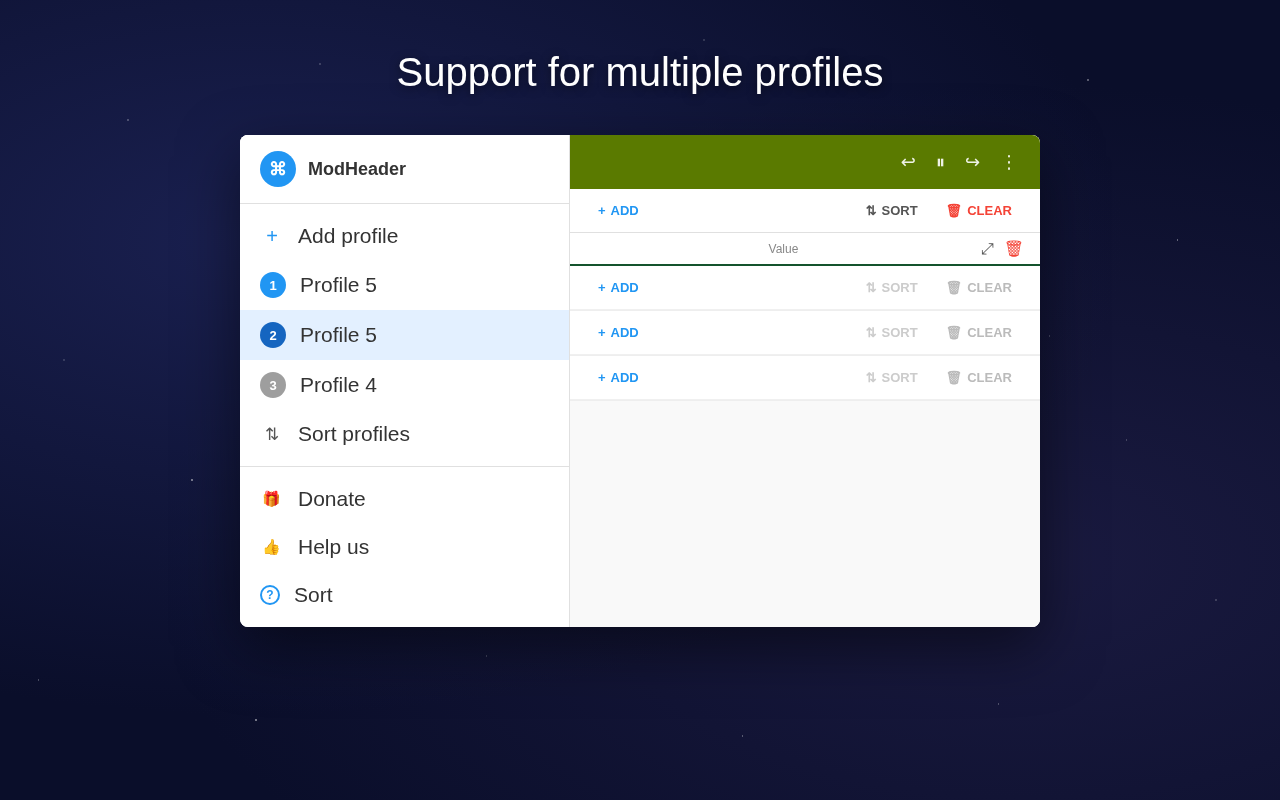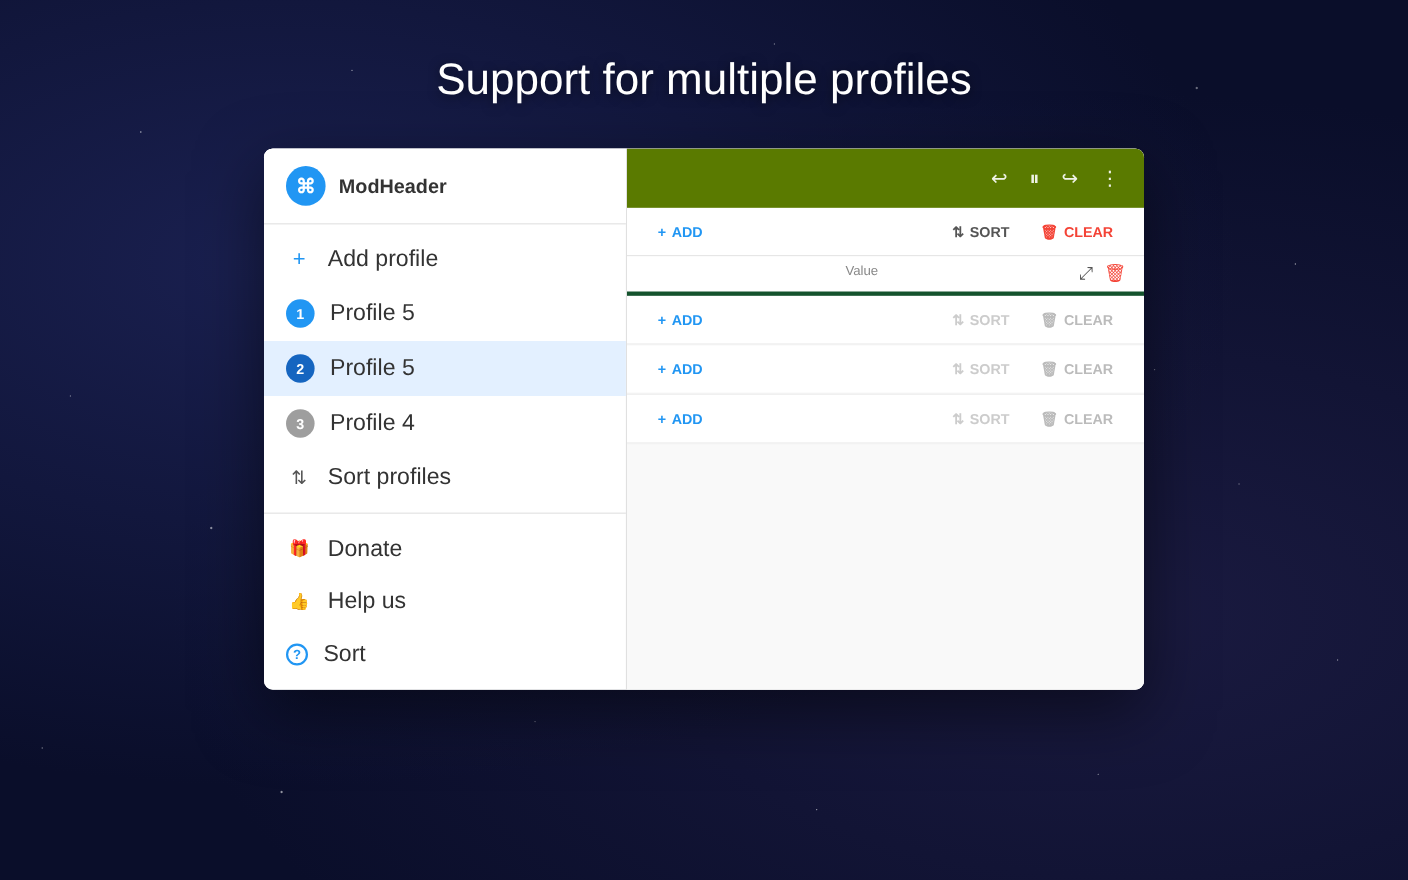--- a/index.html
+++ b/index.html
@@ -317,21 +317,21 @@
       <button class="section-btn sort-btn" style="margin-left:auto;">
         <span>⇅</span>
         <span>SORT</span>
       </button>
       <button class="section-btn clear-btn">
         <span>🗑</span>
         <span>CLEAR</span>
       </button>
     </div>
 
-    <div style="background:#fff; border-bottom:4px solid #14532d; padding: 6px 16px; display:flex; ">
+    <div style="background:#fff; border-bottom:2px solid #14532d; padding: 6px 16px; display:flex; align-items:center;">
       <span style="flex:1; font-size:12px; color:#888; text-align:center;">Value</span>
       <div style="display:flex; align-items:center; gap:10px;">
         <span style="font-size:16px; color:#555; cursor:pointer;">⤢</span>
         <span style="font-size:16px; color:#f44336; cursor:pointer;">🗑</span>
       </div>
     </div>
 
     <div class="section-row">
       <div style="padding: 8px 16px; display:flex; align-items:center; gap:4px; border-bottom: 1px solid #f0f0f0;">
         <button class="section-btn add-btn">

